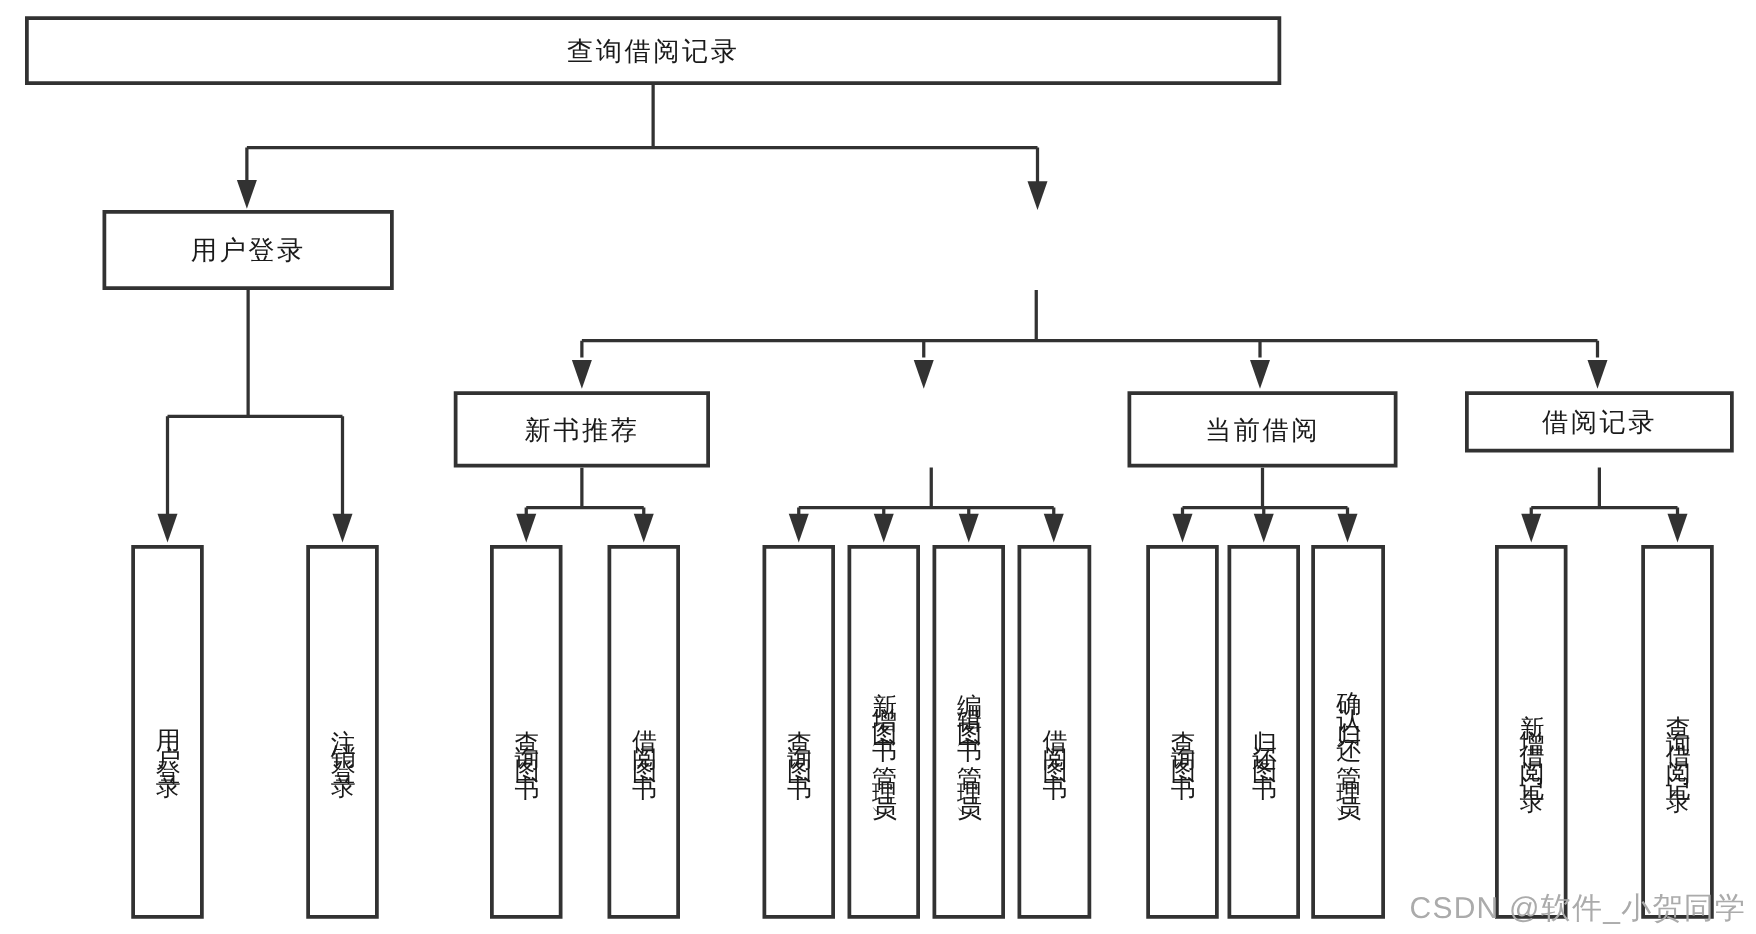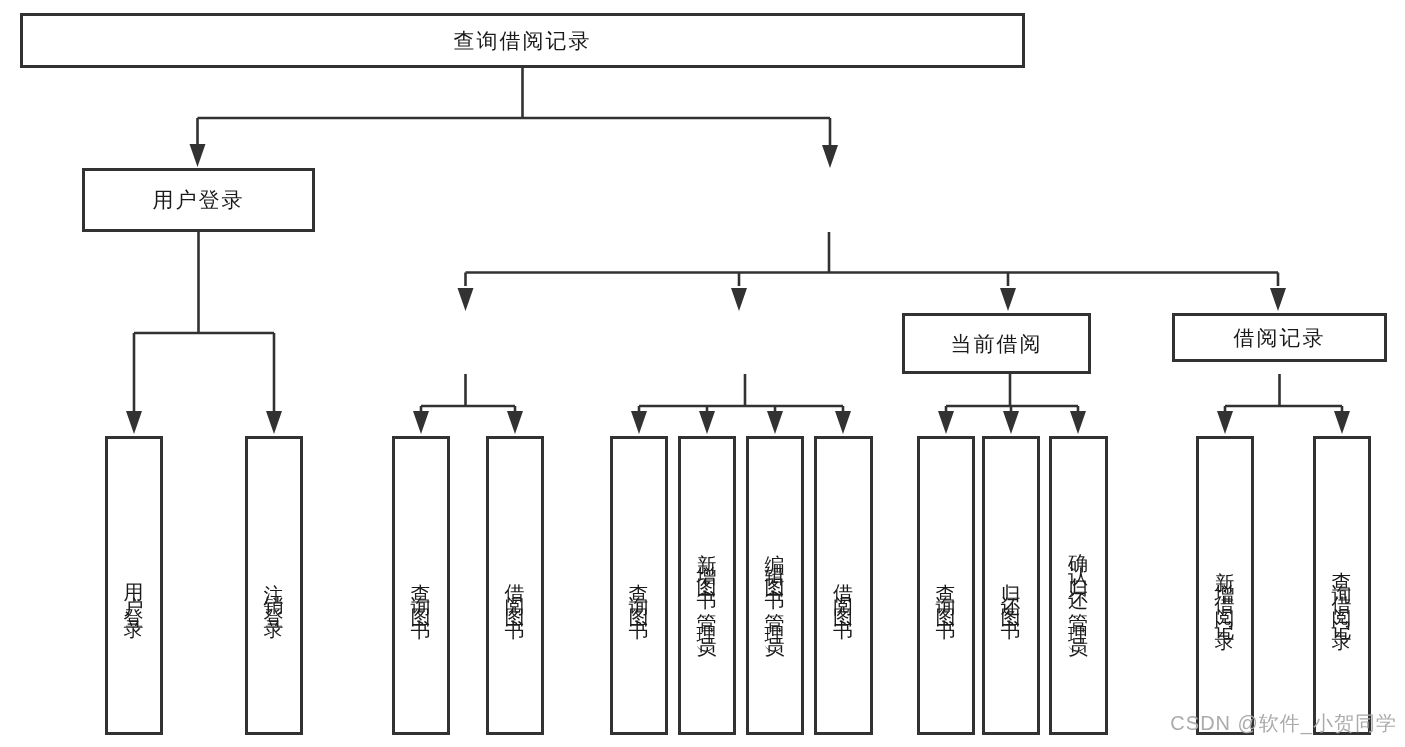--- a/index.html
+++ b/index.html
@@ -38,21 +38,21 @@
     text-orientation:mixed;
     font-size:20px;
     line-height:1;
     letter-spacing:12px;
     margin-bottom:-12px; 
     white-space:nowrap;
   }
   #watermark{
     position:absolute;
     right:8px;top:710px;
-    font-size:20px;
+    font-size:24px;
     color:var(--watermark);
     letter-spacing:1px;
     white-space:nowrap;
     z-index:5;
   }
 </style>
 </head>
 <body>
 
 <div id="stage">
@@ -94,21 +94,24 @@
   </svg>
 
   <div class="node h" style="left:20px;top:13px;width:1005px;height:55px;">
     <span>查询借阅记录</span>
   </div>
 
   <div class="node h" style="left:82px;top:168px;width:233px;height:64px;">
     <span>用户登录</span>
   </div>
 
-  <div class="node h" style="left:902px;top:313px;width:189px;height:61px;">
+  <div class="node h" style="left:363px;top:313px;width:205px;height:61px;">
+    <span>新书推荐</span>
+  </div>
+  <div class="node h" style="left:902px;top:313px;width:216px;height:61px;">
     <span>当前借阅</span>
   </div>
   <div class="node h" style="left:1172px;top:313px;width:215px;height:49px;">
     <span>借阅记录</span>
   </div>
 
   <div class="node v" style="left:105px;top:436px;width:58px;height:299px;">
     <span>用户登录</span>
   </div>
   <div class="node v" style="left:245px;top:436px;width:58px;height:299px;">

